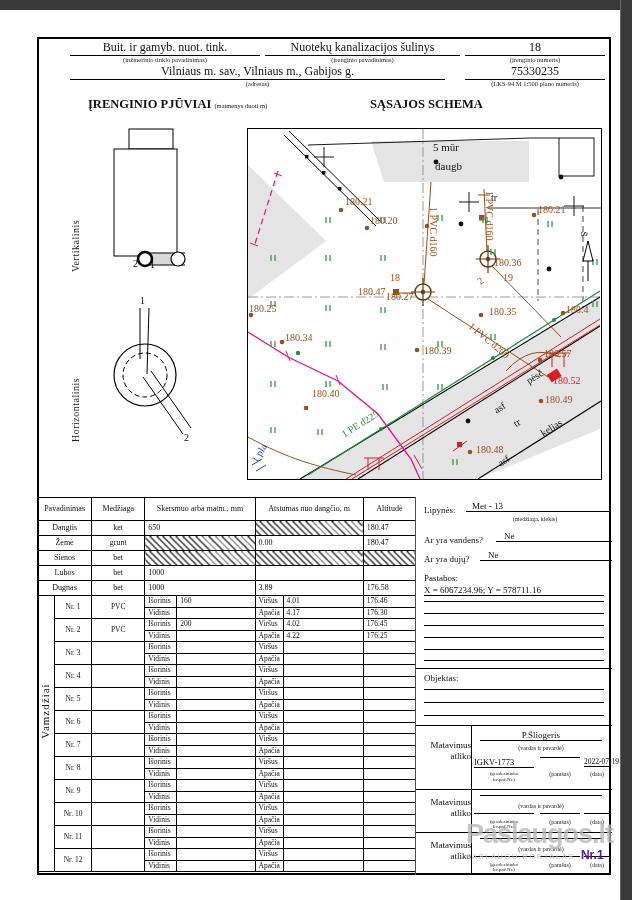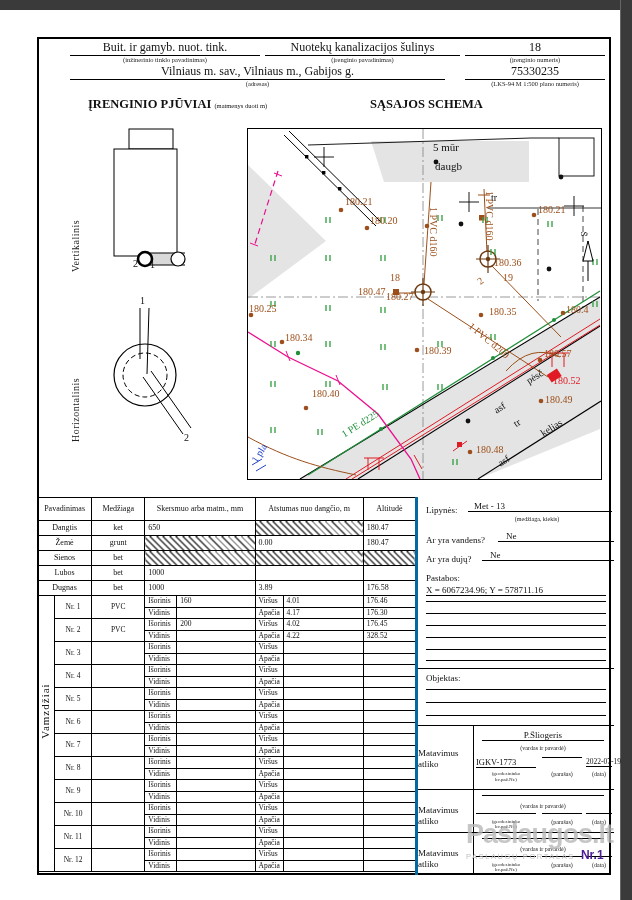--- a/index.html
+++ b/index.html
@@ -29,28 +29,28 @@
   
   table.main{position:absolute;left:37px;top:497px;border-collapse:collapse;table-layout:fixed;width:379px;}
   table.main td,table.main th{border:1px solid #000;font-size:8px;font-weight:normal;padding:0 3px;line-height:1.05;overflow:hidden;white-space:nowrap;}
   table.main th{text-align:center;height:22px;}
   tr.sum td{height:14px;}
   tr.pp td{height:10.5px;font-size:7.5px;}
   td.ctr{text-align:center;}
   td.hatch{background:repeating-linear-gradient(45deg,#fff 0 3.5px,#333 3.5px 4.6px);}
   .vamz{font-size:11px;letter-spacing:1px;white-space:nowrap;display:block;transform:rotate(-90deg);}
   
-  .panel{left:415px;top:497px;width:196px;height:378px;border-left:3px solid #0369a1;box-sizing:border-box;font-size:9px;}
+  .panel{left:415px;top:497px;width:196px;height:378px;border-left:1px solid #0369a1;box-sizing:border-box;font-size:9px;}
   .panel .lab{position:absolute;white-space:nowrap;}
   .panel .line{position:absolute;border-bottom:1px solid #000;font-size:9px;white-space:nowrap;}
   .panel .tiny{position:absolute;font-size:6px;text-align:center;color:#222;white-space:nowrap;}
   .panel .microsub{position:absolute;font-size:5px;line-height:5px;text-align:center;color:#222;}
   .panel .hdiv{position:absolute;left:0;width:196px;border-top:1px solid #000;}
   .panel .vdiv{position:absolute;border-left:1px solid #000;}
-  .mat{position:absolute;font-size:9px;text-align:left;line-height:11px;margin-top:8px;}
+  .mat{position:absolute;font-size:9px;text-align:right;line-height:11px;}
   
   .wm{left:466px;top:820px;width:166px;text-align:left;z-index:50;pointer-events:none;}
   .wm .brand{font-family:"Liberation Sans",sans-serif;font-weight:bold;font-size:27px;letter-spacing:-1px;color:#b9b9b9;opacity:.8;line-height:28px;}
   .wm .tagrow{display:flex;align-items:baseline;gap:6px;}
   .wm .tag{font-family:"Liberation Sans",sans-serif;font-size:7.5px;letter-spacing:1.6px;color:#c2c2c2;}
   .wm .badge{font-family:"Liberation Sans",sans-serif;font-size:12px;font-weight:bold;color:#4c1d95;}
 </style>
 </head>
 <body>
 
@@ -339,21 +339,21 @@
           <td>200</td>
       <td>Viršus</td>
           <td>4.02</td>
       <td>176.45</td>
     </tr>
     <tr class="pp">
       <td>Vidinis</td>
           <td></td>
       <td>Apačia</td>
           <td>4.22</td>
-      <td>328.52</td>
+      <td>176.25</td>
     </tr>
     <tr class="pp">
       <td rowspan="2" class="ctr">Nr. 3</td>
       <td rowspan="2"></td>
       <td>Išorinis</td>
           <td></td>
       <td>Viršus</td>
           <td></td>
       <td></td>
     </tr>

